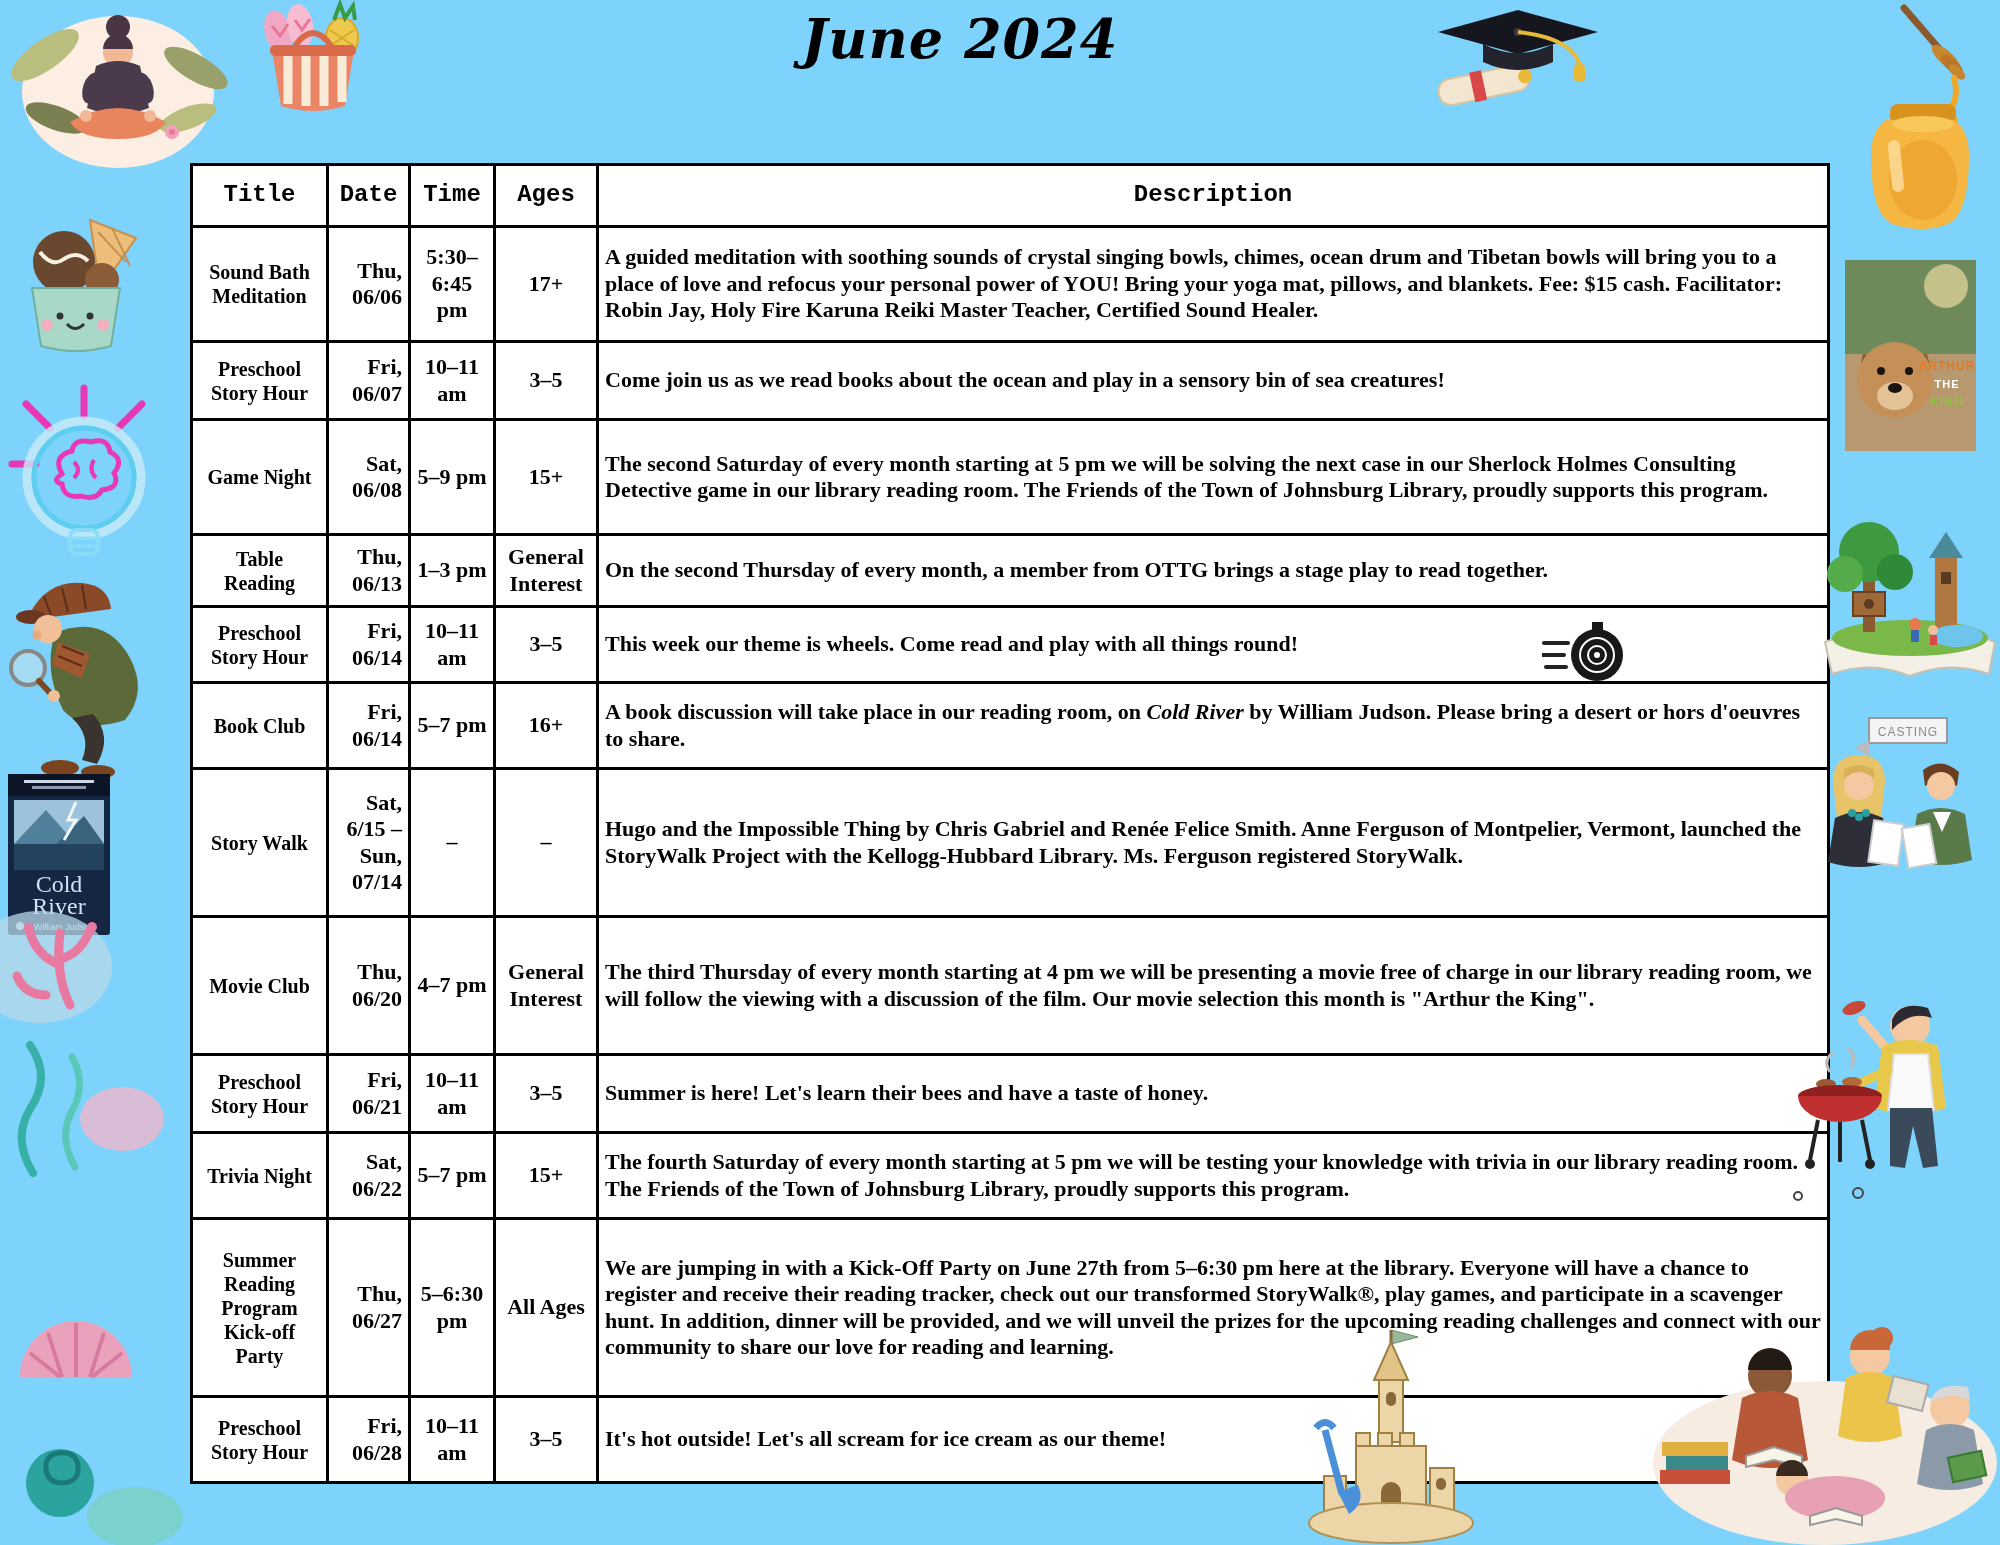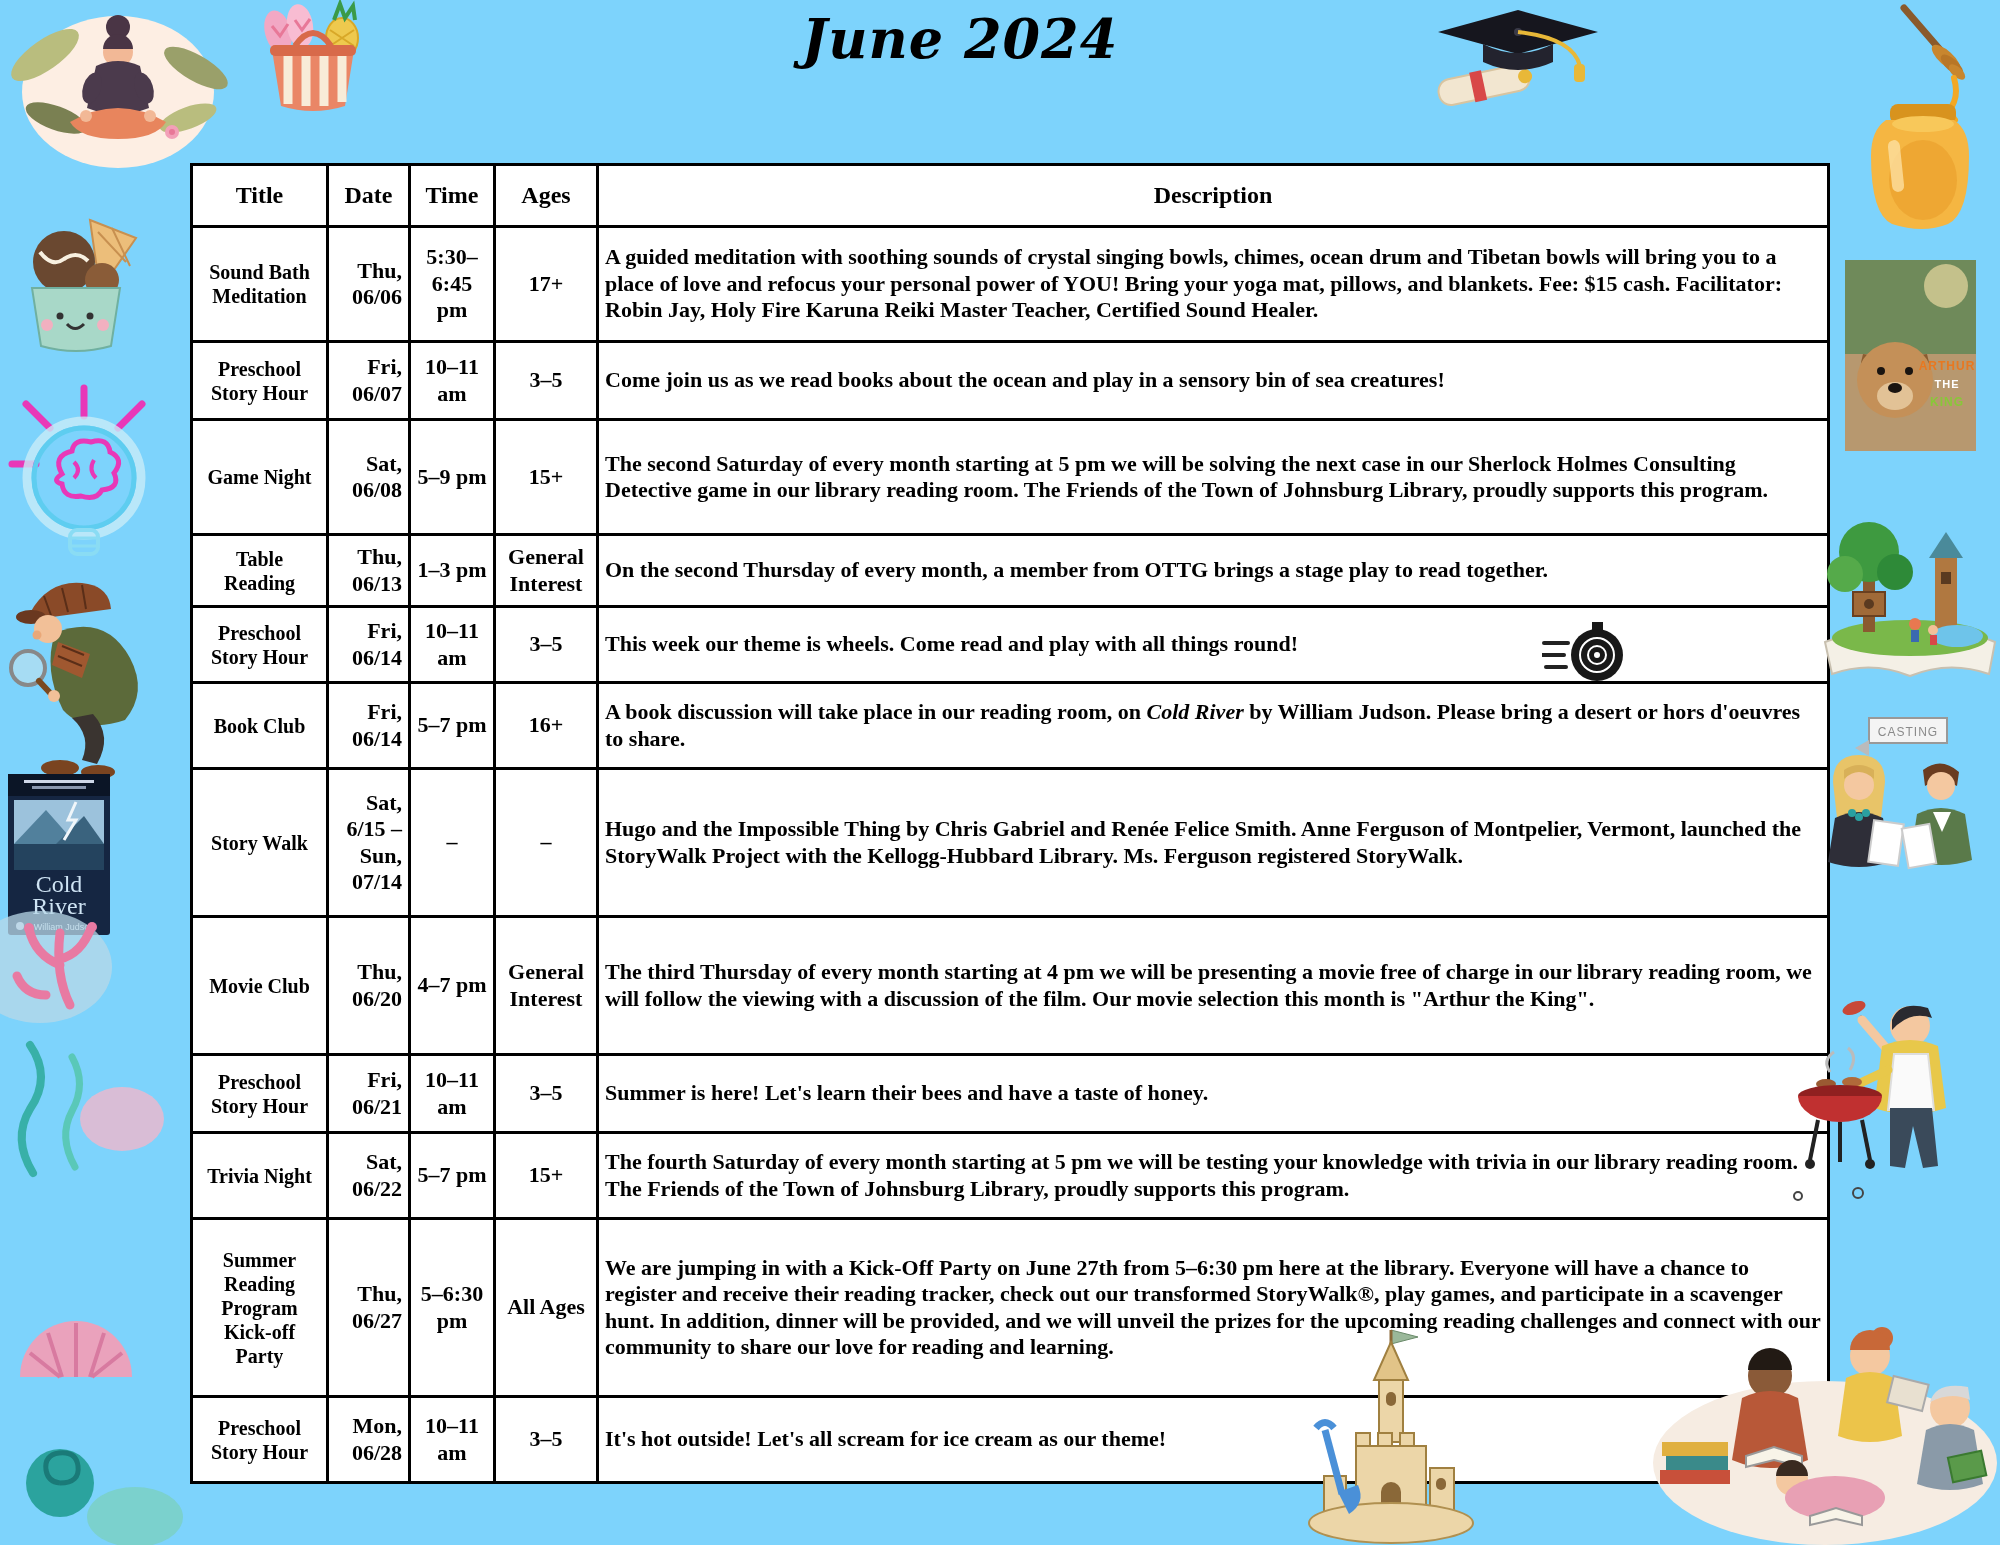--- a/index.html
+++ b/index.html
@@ -16,21 +16,21 @@
   
   table.events{position:absolute;left:190px;top:163px;width:1637px;border-collapse:collapse;
                table-layout:fixed;background:#fff;}
   table.events col.c-title{width:136px}
   table.events col.c-date{width:82px}
   table.events col.c-time{width:85px}
   table.events col.c-ages{width:103px}
   table.events col.c-desc{width:1231px}
   table.events th,table.events td{border:3px solid #000;font-weight:700;vertical-align:middle;
                padding:2px 6px;line-height:1.2;}
-  table.events thead tr{height:62px;}
+  table.events thead tr{height:62px;font-family:Liberation Mono, monospace;}
   table.events th{font-size:24px;text-align:center;padding:2px;}
   td.cell-title{font-size:20px;text-align:center;padding-left:8px;}
   td.cell-date{font-size:22px;text-align:right;padding-left:8px;margin-top:46px;}
   td.cell-time{font-size:22px;text-align:center;}
   td.cell-ages{font-size:22px;text-align:center;}
   td.cell-desc{font-size:22px;text-align:left;padding:3px 10px;line-height:1.25;}
   tbody tr:nth-child(1){height:115px}
   tbody tr:nth-child(2){height:78px}
   tbody tr:nth-child(3){height:115px}
   tbody tr:nth-child(4){height:72px}
@@ -159,21 +159,21 @@
     <tr>
       <td class="cell-title">Summer Reading Program Kick-off Party</td>
       <td class="cell-date">Thu, 06/27</td>
       <td class="cell-time">5–6:30 pm</td>
       <td class="cell-ages">All Ages</td>
       <td class="cell-desc"><span>We are jumping in with a Kick-Off Party on June 27th from 5–6:30 pm here at the library. Everyone will have a chance to register and receive their reading tracker, check out our transformed StoryWalk®, play games, and participate in a scavenger hunt. In addition, dinner will be provided, and we will unveil the prizes for the upcoming reading challenges and connect with our community to share our love for reading and learning.</span></td>
     </tr>
 
     <tr>
       <td class="cell-title">Preschool Story Hour</td>
-      <td class="cell-date">Mon, 06/28</td>
+      <td class="cell-date">Fri, 06/28</td>
       <td class="cell-time">10–11 am</td>
       <td class="cell-ages">3–5</td>
       <td class="cell-desc"><span>It's  hot outside! Let's all scream for ice cream as our theme!</span></td>
     </tr>
   </tbody>
   </table>
 
   <svg class="deco z-top" style="left:0;top:0;" width="240" height="175" viewBox="0 0 240 175">
     <ellipse cx="118" cy="92" rx="96" ry="76" fill="#fdeee3"></ellipse>
     <ellipse cx="45" cy="55" rx="40" ry="15" fill="#b9bd7e" transform="rotate(-35 45 55)"></ellipse>

